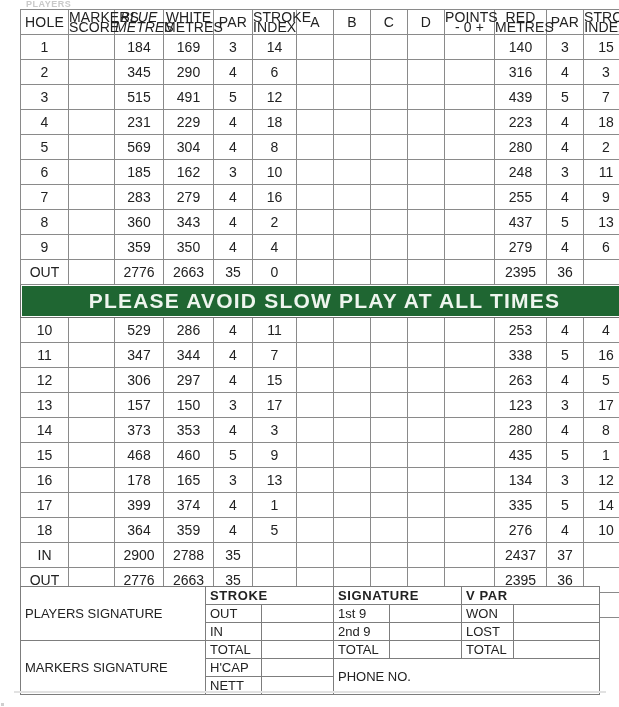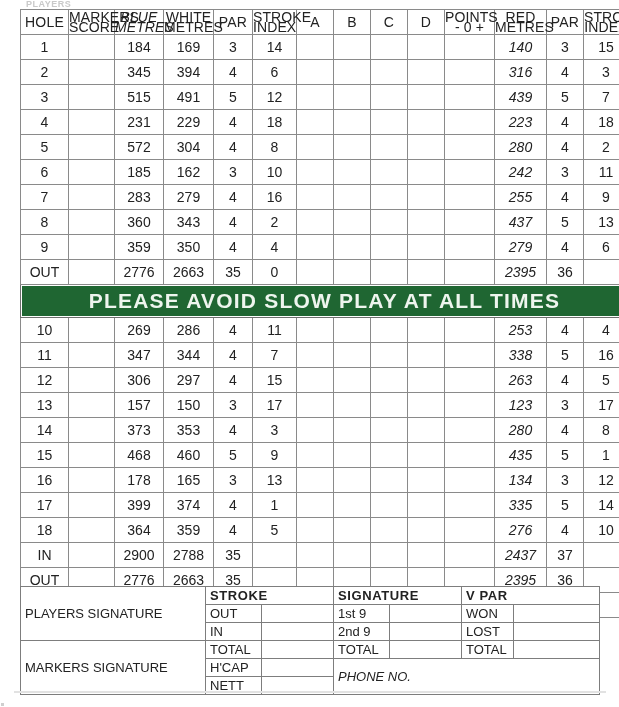--- a/index.html
+++ b/index.html
@@ -94,21 +94,20 @@
   td.blue {
     background: #1f4e87;
     color: #ffffff;
     font-size: 14.5px;
     margin-top: 20px;
   }
   td.red {
     background: #d32027;
     color: #ffffff;
     font-size: 14.5px;
-    font-style: italic;
   }
   td.si {
     color: #c03a3a;
     font-size: 14.5px;
   }
   td.num { font-size: 14.5px; }
   td.hole { font-size: 14.5px; }
   td.lbl { font-size: 13.5px; }
   td.blank { background: #ffffff; }
 
@@ -177,21 +176,20 @@
   }
   td.smalllbl {
     font-size: 11.5px;
     margin-top: 34px;
   }
   td.entry { background: #ffffff; }
   td.phone {
     font-size: 14.5px;
     padding-left: 6px;
     vertical-align: middle;
-    font-style: italic;
   }
 
   
   .page-divider {
     position: absolute;
     left: 14px;
     top: 691px;
     width: 592px;
     height: 2px;
     background: #e2e2e2;
@@ -283,21 +281,21 @@
             <td class="blank"></td>
             <td class="blank"></td>
             <td class="red">140</td>
             <td class="num">3</td>
             <td class="si">15</td>
           </tr>
           <tr>
             <td class="hole">2</td>
             <td class="blank"></td>
             <td class="blue">345</td>
-            <td class="num">394</td>
+            <td class="num">290</td>
             <td class="num">4</td>
             <td class="si">6</td>
             <td class="blank"></td>
             <td class="blank"></td>
             <td class="blank"></td>
             <td class="blank"></td>
             <td class="blank"></td>
             <td class="red">316</td>
             <td class="num">4</td>
             <td class="si">3</td>
@@ -330,21 +328,21 @@
             <td class="blank"></td>
             <td class="blank"></td>
             <td class="blank"></td>
             <td class="red">223</td>
             <td class="num">4</td>
             <td class="si">18</td>
           </tr>
           <tr>
             <td class="hole">5</td>
             <td class="blank"></td>
-            <td class="blue">572</td>
+            <td class="blue">569</td>
             <td class="num">304</td>
             <td class="num">4</td>
             <td class="si">8</td>
             <td class="blank"></td>
             <td class="blank"></td>
             <td class="blank"></td>
             <td class="blank"></td>
             <td class="blank"></td>
             <td class="red">280</td>
             <td class="num">4</td>
@@ -355,21 +353,21 @@
             <td class="blank"></td>
             <td class="blue">185</td>
             <td class="num">162</td>
             <td class="num">3</td>
             <td class="si">10</td>
             <td class="blank"></td>
             <td class="blank"></td>
             <td class="blank"></td>
             <td class="blank"></td>
             <td class="blank"></td>
-            <td class="red">242</td>
+            <td class="red">248</td>
             <td class="num">3</td>
             <td class="si">11</td>
           </tr>
           <tr>
             <td class="hole">7</td>
             <td class="blank"></td>
             <td class="blue">283</td>
             <td class="num">279</td>
             <td class="num">4</td>
             <td class="si">16</td>
@@ -435,21 +433,21 @@
         <tr class="banner">
           <td colspan="14">
             <div class="banner-inner">PLEASE AVOID SLOW PLAY AT ALL TIMES</div>
           </td>
         </tr>
       </tbody>
       <tbody id="back-body">
           <tr>
             <td class="hole">10</td>
             <td class="blank"></td>
-            <td class="blue">269</td>
+            <td class="blue">529</td>
             <td class="num">286</td>
             <td class="num">4</td>
             <td class="si">11</td>
             <td class="blank"></td>
             <td class="blank"></td>
             <td class="blank"></td>
             <td class="blank"></td>
             <td class="blank"></td>
             <td class="red">253</td>
             <td class="num">4</td>

